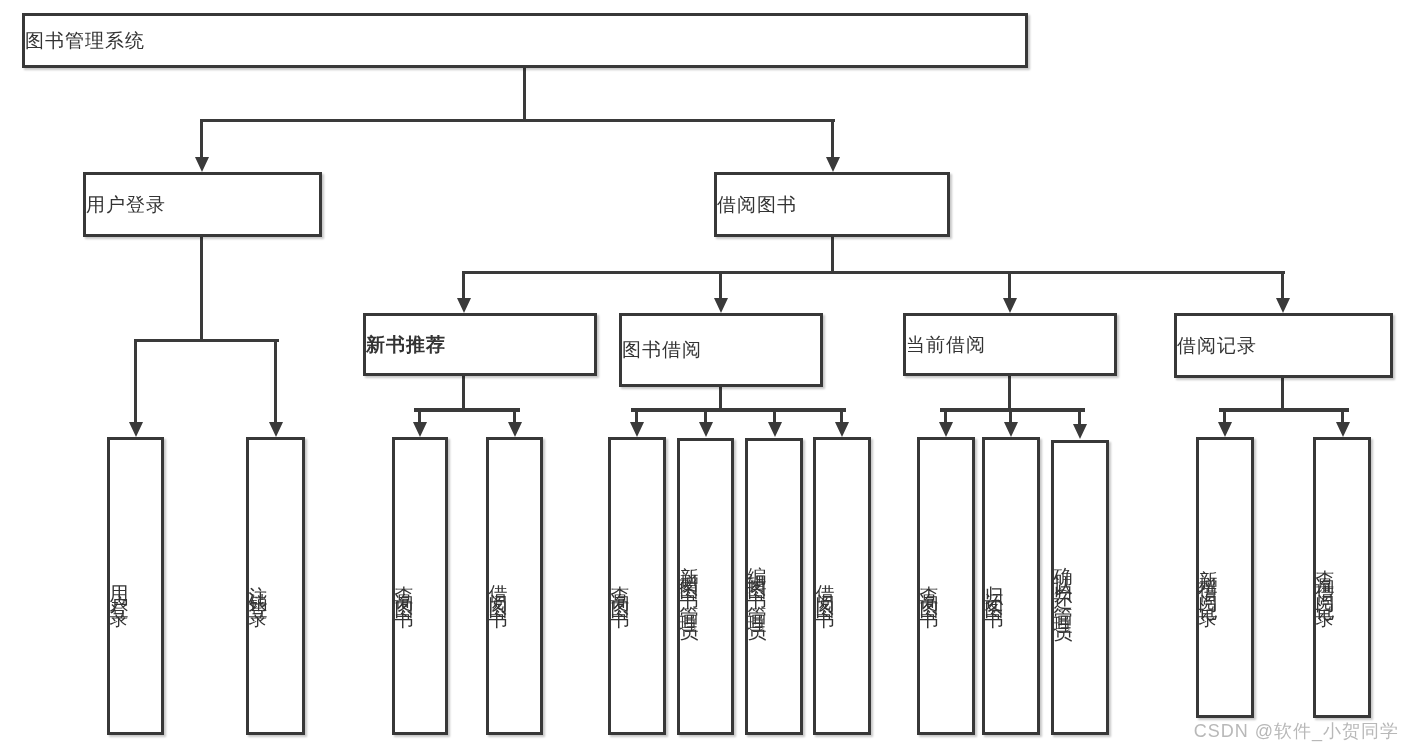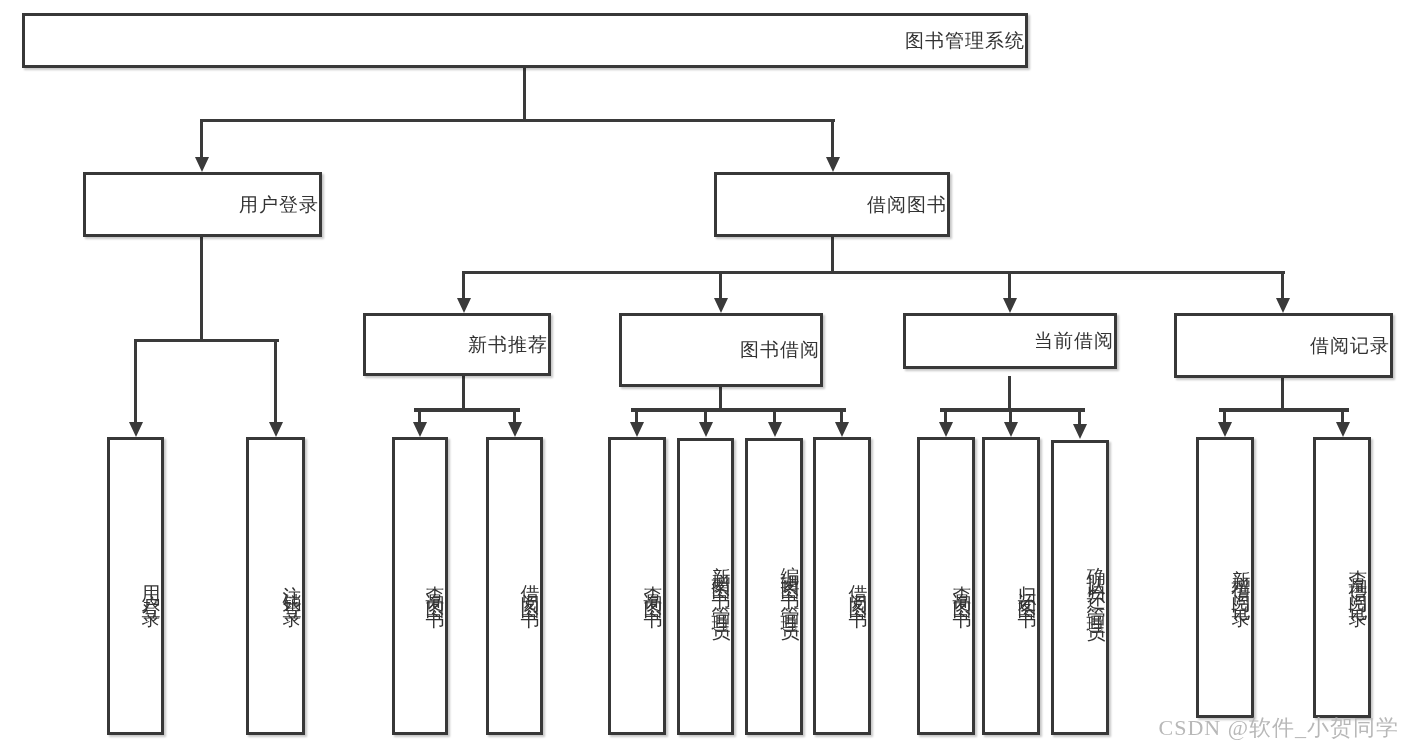--- a/index.html
+++ b/index.html
@@ -17,21 +17,21 @@
   }
   
   .node {
     position: absolute;
     box-sizing: border-box;
     border: 3px solid #383838;
     background: #ffffff;
     box-shadow: 2px 2px 2px rgba(0,0,0,0.22);
     display: flex;
     align-items: center;
-    justify-content: flex-end;
+    justify-content: flex-start;
   }
   .node .hlabel {
     font-size: 19px;
     color: #333333;
     letter-spacing: 1px;
     white-space: nowrap;
   }
   .vnode .vlabel {
     writing-mode: vertical-lr;
     text-orientation: mixed;
@@ -52,25 +52,24 @@
     height: 0;
     border-left: 7px solid transparent;
     border-right: 7px solid transparent;
     border-top: 15px solid #3a3a3a;
   }
   
   .watermark {
     position: absolute;
     right: 6px;
     bottom: 4px;
-    font-size: 22px;
+    font-size: 18px;
     color: #b8b8b8;
     letter-spacing: 1px;
     white-space: nowrap;
-    font-family: Liberation Serif, serif;
   }
 </style>
 </head>
 <body>
 
 <div class="canvas">
 
   <div class="line" style="left:523px; top:68px; width:3px; height:53px;"></div>
   <div class="line" style="left:200px; top:119px; width:635px; height:3px;"></div>
   <div class="line" style="left:200px; top:119px; width:3px; height:39px;"></div>
@@ -134,27 +133,27 @@
     <span class="hlabel">图书管理系统</span>
   </div>
 
   <div class="node" style="left:83px; top:172px; width:239px; height:65px;">
     <span class="hlabel">用户登录</span>
   </div>
   <div class="node" style="left:714px; top:172px; width:236px; height:65px;">
     <span class="hlabel">借阅图书</span>
   </div>
 
-  <div class="node" style="left:363px; top:313px; width:188px; height:63px;">
+  <div class="node" style="left:363px; top:313px; width:234px; height:63px;font-weight:bold;">
     <span class="hlabel">新书推荐</span>
   </div>
   <div class="node" style="left:619px; top:313px; width:204px; height:74px;">
     <span class="hlabel">图书借阅</span>
   </div>
-  <div class="node" style="left:903px; top:313px; width:214px; height:56px;">
+  <div class="node" style="left:903px; top:313px; width:214px; height:63px;">
     <span class="hlabel">当前借阅</span>
   </div>
   <div class="node" style="left:1174px; top:313px; width:219px; height:65px;">
     <span class="hlabel">借阅记录</span>
   </div>
 
   <div class="node vnode" style="left:107px; top:437px; width:57px; height:298px;">
     <span class="vlabel">用户登录</span>
   </div>
   <div class="node vnode" style="left:246px; top:437px; width:59px; height:298px;">

